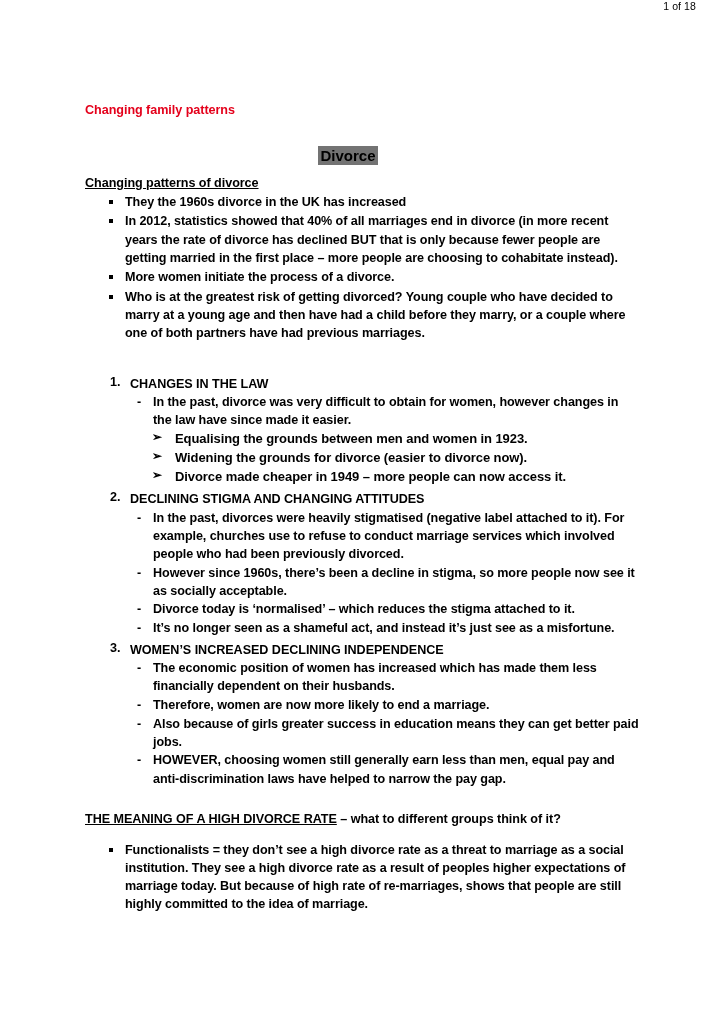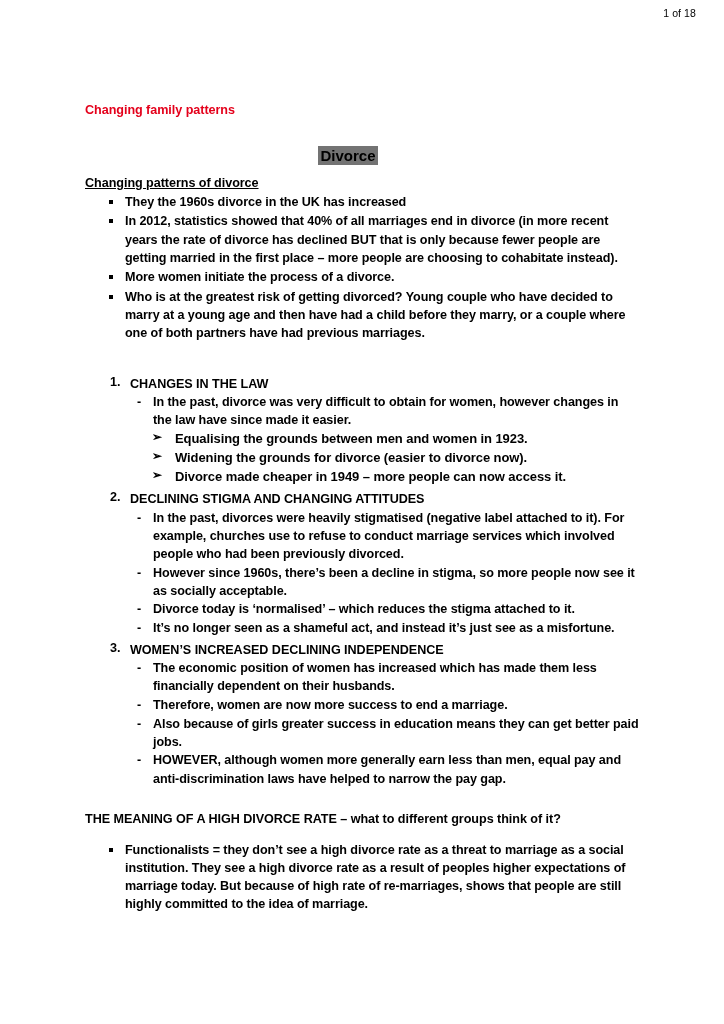--- a/index.html
+++ b/index.html
@@ -19,21 +19,21 @@
   .page {
     position: relative;
     width: 724px;
     height: 1024px;
     box-sizing: border-box;
   }
 
   
   .page-header {
     position: absolute;
-    top: 7px;
+    top: 0;
     right: 28px;
     font-size: 10.5px;
     font-weight: 400;
     letter-spacing: 0.1px;
     color: #000;
   }
 
   
   .content {
     position: absolute;
@@ -180,21 +180,21 @@
 
   .gap-lg { height: 18px; }
   .gap-md { height: 13px; }
 
   .meaning-line {
     font-size: 12.6px;
     line-height: 1.45;
     margin: 0;
     letter-spacing: -0.05px;
   }
-  .meaning-line .b { font-weight: bold; }
+  .meaning-line .b { font-weight: bold; text-decoration: underline; }
   .meaning-line .r { font-weight: bold; }
 
   .fn-label { font-weight: bold; }
 </style>
 </head>
 <body>
 
 <div class="page">
 
   <div class="page-header">1 of 18</div>
@@ -244,23 +244,23 @@
           <li>However since 1960s, there’s been a decline in stigma, so more people now see it as socially acceptable.</li>
           <li>Divorce today is ‘normalised’ – which reduces the stigma attached to it.</li>
           <li>It’s no longer seen as a shameful act, and instead it’s just see as a misfortune.</li>
         </ul>
       </li>
 
       <li>
         <span class="num-title">WOMEN’S INCREASED DECLINING INDEPENDENCE</span>
         <ul class="dash">
           <li>The economic position of women has increased which has made them less financially dependent on their husbands.</li>
-          <li>Therefore, women are now more success to end a marriage.</li>
+          <li>Therefore, women are now more likely to end a marriage.</li>
           <li>Also because of girls greater success in education means they can get better paid jobs.</li>
-          <li>HOWEVER, although women more generally earn less than men, equal pay and anti-discrimination laws have helped to narrow the pay gap.</li>
+          <li>HOWEVER, choosing women still generally earn less than men, equal pay and anti-discrimination laws have helped to narrow the pay gap.</li>
         </ul>
       </li>
 
     </ol>
 
     <div class="gap-lg"></div>
 
     <p class="meaning-line"><span class="b">THE MEANING OF A HIGH DIVORCE RATE</span><span class="r"> – what to different groups think of it?</span></p>
 
     <div class="gap-md"></div>

